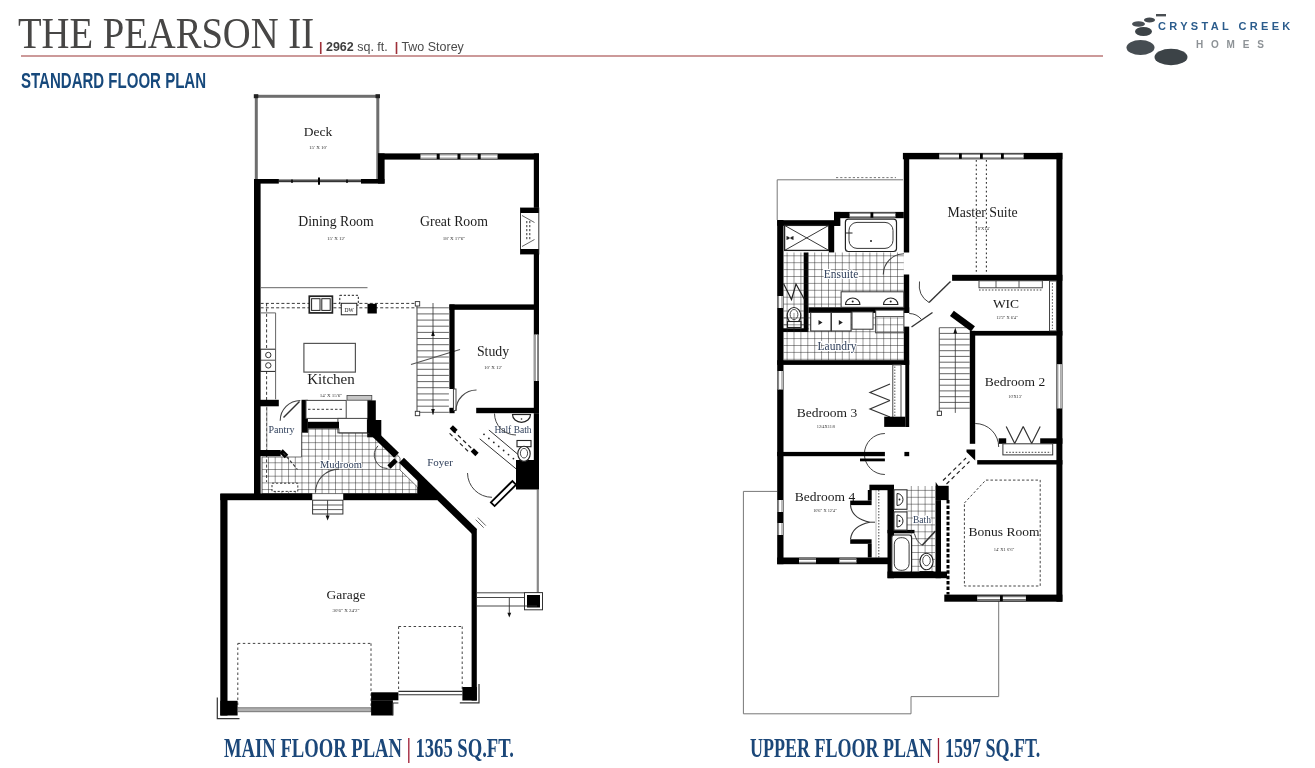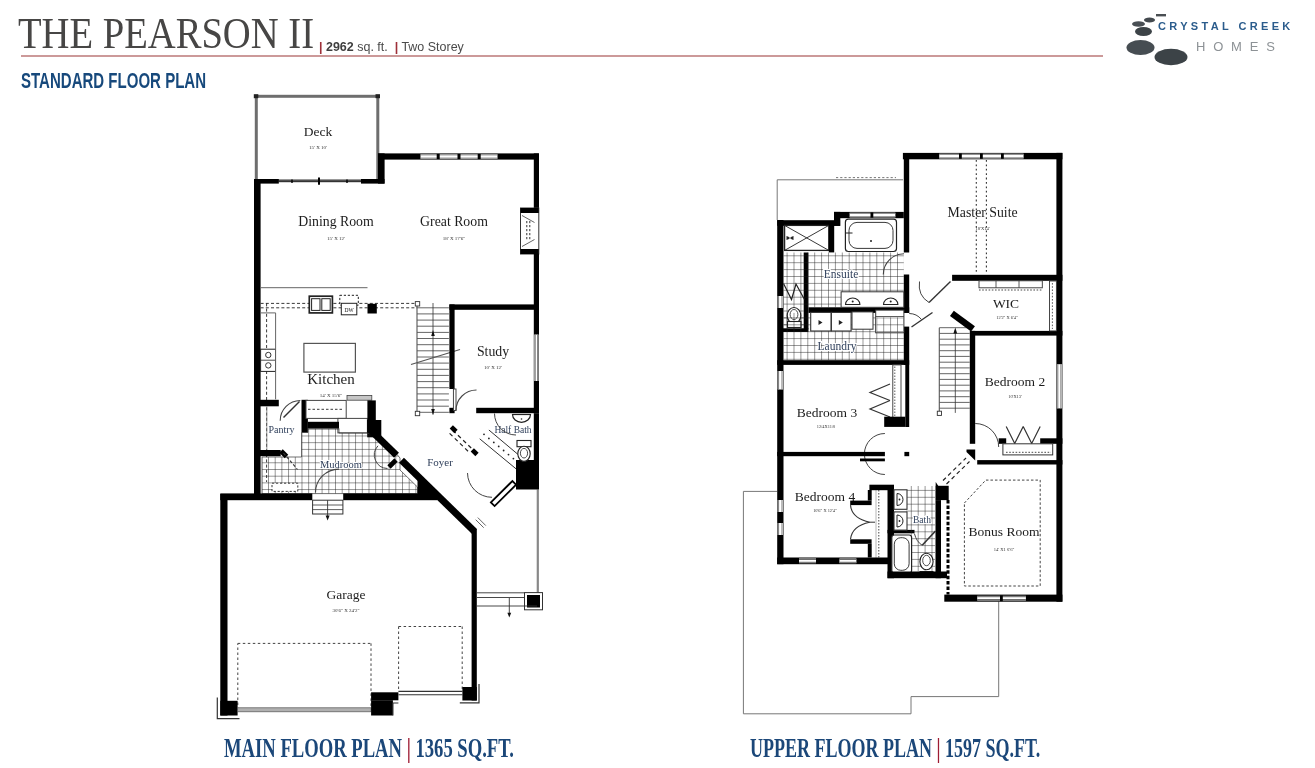--- a/index.html
+++ b/index.html
@@ -9,21 +9,21 @@
 #subtitle{left:319px;top:39px;font-size:13px;color:#4a4a4a;transform:scaleX(0.96);transform-origin:0 0;white-space:nowrap}
 #subtitle b{color:#3f3f3f}
 #subtitle .sep{color:#9e3039;font-weight:bold}
 #rule{left:21px;top:55px;width:1082px;height:2px;background:#c99}
 #stdplan{left:21px;top:67.5px;font-size:22px;font-weight:bold;color:#17497c;transform:scaleX(0.683);transform-origin:0 0;white-space:nowrap}
 .caption{font-family:"Liberation Serif",serif;font-weight:bold;font-size:27px;color:#1b4779;transform-origin:0 0;white-space:nowrap}
 .caption .sep{color:#9e1b32}
 #cap1{left:224px;top:733px;transform:scaleX(0.69)}
 #cap2{left:750px;top:733px;transform:scaleX(0.667)}
 #logotext1{left:1158px;top:20px;font-size:11px;font-weight:bold;color:#2b5c8c;letter-spacing:3.35px;white-space:nowrap}
-#logotext2{left:1196px;top:38.5px;font-size:13px;color:#8d9296;letter-spacing:7.8px;font-weight:normal;white-space:nowrap}
+#logotext2{left:1196px;top:38.5px;font-size:10px;color:#8d9296;letter-spacing:7.8px;font-weight:bold;white-space:nowrap}
 </style>
 </head>
 <body>
 
 <div class="abs" id="title">THE PEARSON II</div>
 
 <div class="abs" id="subtitle"><span class="sep">|</span> <b>2962</b> sq. ft. &nbsp;<span class="sep">|</span> Two Storey</div>
 
 <div class="abs" id="rule"></div>
 

